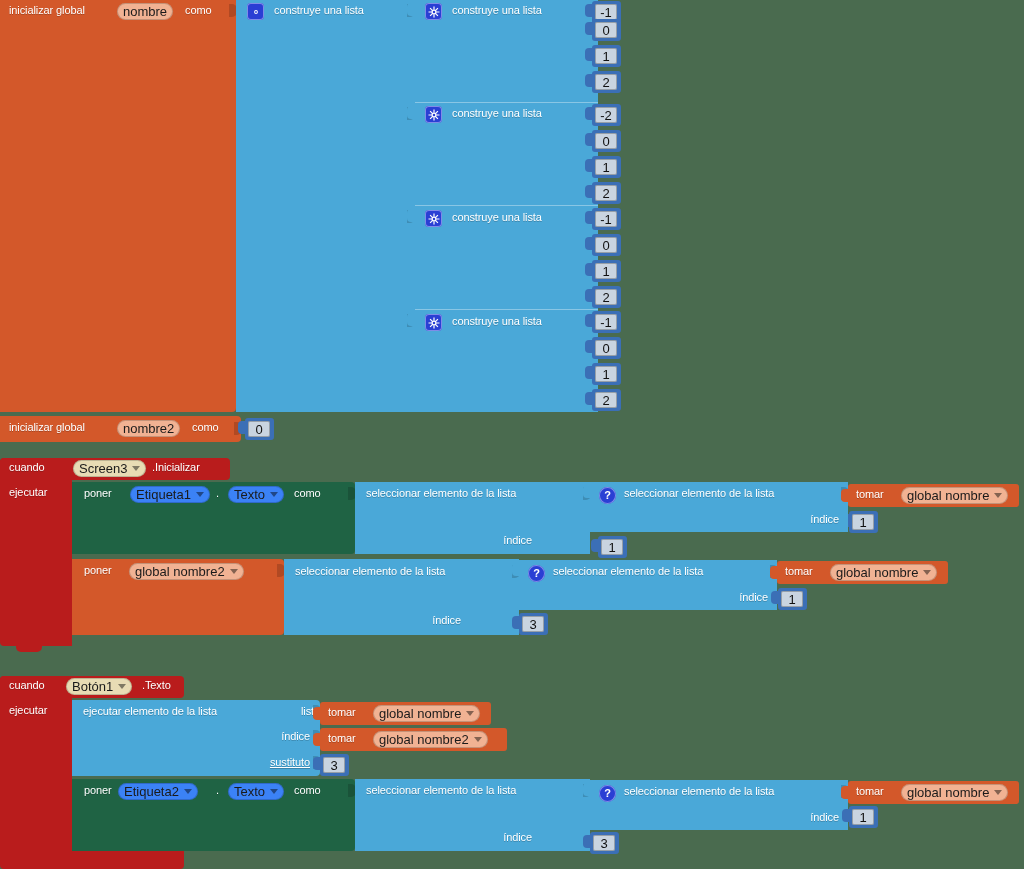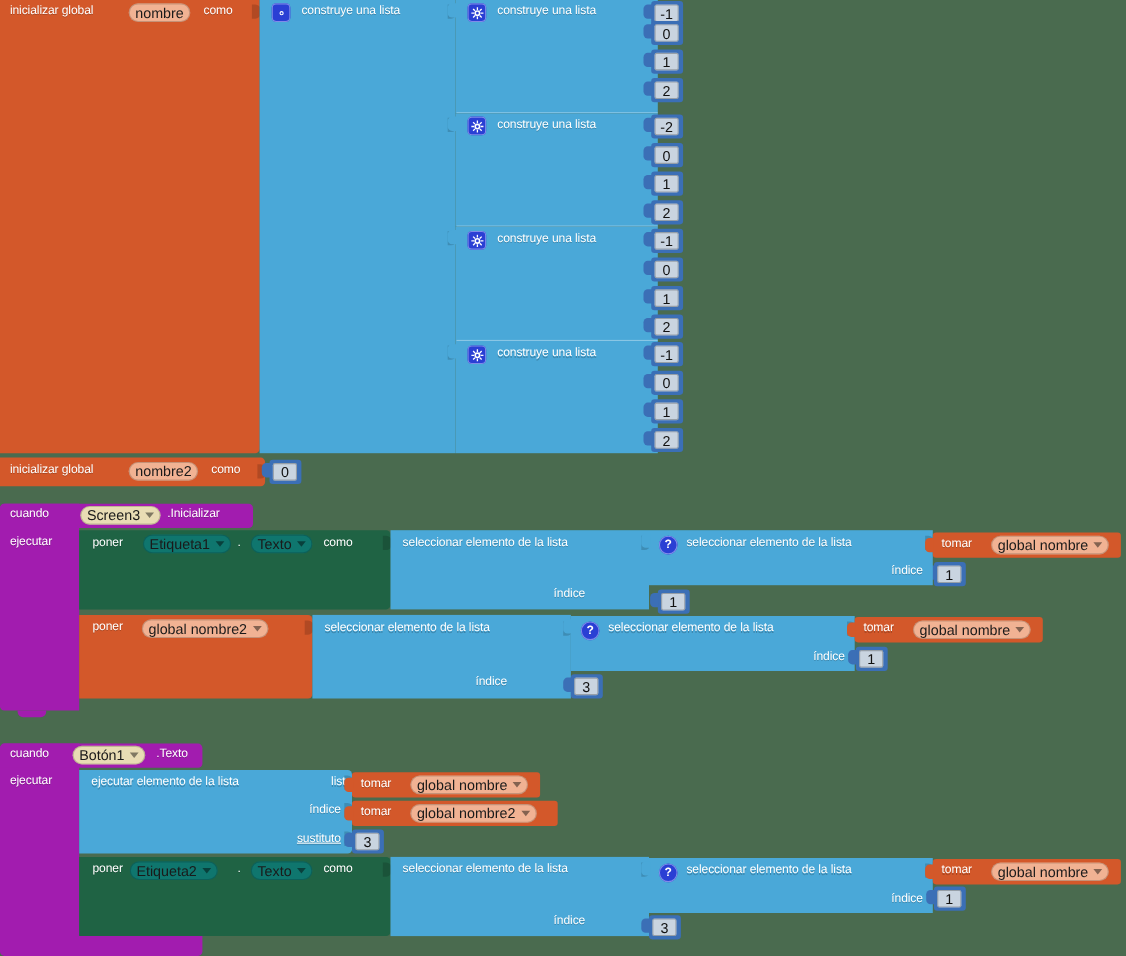--- a/index.html
+++ b/index.html
@@ -22,35 +22,35 @@
     font-size: 11px;
     line-height: 1;
     white-space: nowrap;
     letter-spacing: -0.1px;
     text-shadow: 0 1px 0 rgba(0,0,0,.22);
   }
 
   
   .c-var    { background: #d3582a; }
   .c-list   { background: #4aa8d8; }
-  .c-evt    { background: #a21caf; }   
+  .c-evt    { background: #b91c1c; }   
   .c-set    { background: #1f6344; }   
 
   
   .chip {
     display: inline-flex; align-items: center; gap: 5px;
     height: 17px; padding: 0 6px;
     border-radius: 9px;
     font-size: 13px; color: #1a1a1a;
     white-space: nowrap;
     box-shadow: inset 0 0 0 1px rgba(0,0,0,.18);
   }
   .chip.orange { background: #f1b293; }
   .chip.gold   { background: #e8dcb4; }
-  .chip.green  { background: #0f766e; align-items: center; }
+  .chip.green  { background: #3b82f6; align-items: center; }
   .caret {
     width: 0; height: 0;
     border-left: 4px solid transparent;
     border-right: 4px solid transparent;
     border-top: 5px solid rgba(0,0,0,.45);
   }
 
   
   .gear {
     position: absolute;

